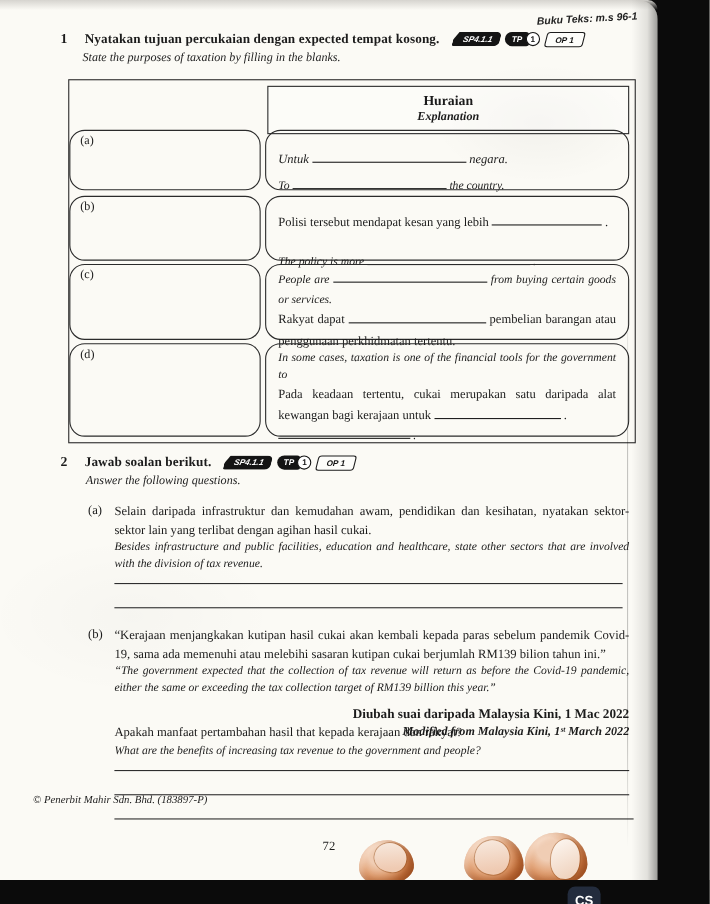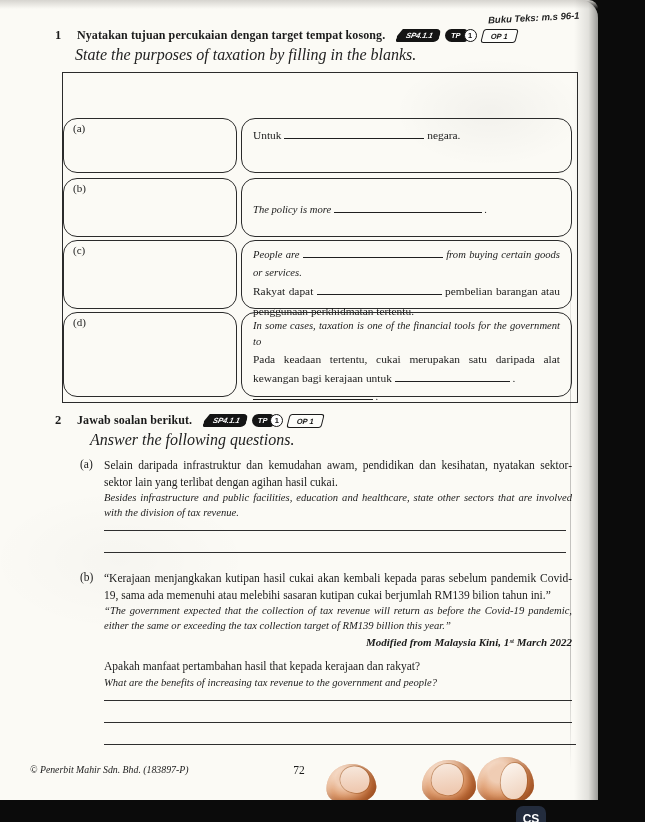--- a/index.html
+++ b/index.html
@@ -31,21 +31,21 @@
 
   
   .book-ref{position:absolute;top:12px;right:18px;
     font-family:"Liberation Sans", sans-serif;font-size:9.5px;font-style:italic;font-weight:bold;
     color:#222;transform:rotate(-3deg);}
 
   
   .q-line{position:absolute;display:flex;align-items:center;gap:6px;}
   .q-num{font-weight:bold;font-size:12.5px;width:16px;}
   .q-ms{font-weight:bold;font-size:12px;letter-spacing:.1px;}
-  .q-en{position:absolute;font-style:italic;font-size:16px;color:#222;}
+  .q-en{position:absolute;font-style:italic;font-size:11px;color:#222;}
 
   
   .badges{display:inline-flex;align-items:center;gap:5px;margin-left:6px;}
   .badge-sp{display:inline-block;background:#141414;color:#fff;
     font-family:"Liberation Sans", sans-serif;font-size:7.5px;font-weight:bold;font-style:italic;
     padding:2px 7px 2px 9px;transform:skewX(-14deg);border-radius:2px 5px 5px 2px;
     clip-path:polygon(10% 0,100% 0,100% 100%,0 100%,0 55%);}
   .badge-tp{display:inline-flex;align-items:flex-end;}
   .badge-tp .tp-box{background:#141414;color:#fff;font-family:"Liberation Sans", sans-serif;
     font-size:7.5px;font-weight:bold;font-style:italic;padding:2px 6px;border-radius:7px 3px 3px 7px;}
@@ -69,39 +69,39 @@
   .rbox.label-box{left:0;width:174px;}
   .rbox.text-box{left:178px;width:331px;padding:5px 11px;font-size:11.4px;line-height:1.72;}
   .row-a .rbox{top:45px;height:55px;}
   .row-b .rbox{top:105px;height:59px;}
   .row-c .rbox{top:167px;height:69px;}
   .row-d .rbox{top:239px;height:85px;}
   .row-label{font-size:11px;padding:3px 0 0 9px;display:block;}
   .cell-line{white-space:nowrap;}
   .cell-line.wrap{white-space:normal;text-align:justify;}
   .cell-line.en{font-style:italic;font-size:10.6px;}
-  .row-a .cell-line.ms{margin-top:2px;}
+  .row-a .cell-line.ms{margin-top:12px;font-style:italic;}
   .row-a .cell-line.en{margin-top:5px;}
   .row-b .cell-line.ms{margin-top:9px;}
   .row-b .cell-line.en{margin-top:17px;}
   .row-d .cell-line.en{line-height:1.5;}
   .blank{display:inline-block;border-bottom:1.1px solid #1f1f1f;height:.85em;vertical-align:baseline;}
   .w82{width:100px;} .w115{width:115px;} .w120{width:120px;} .w125{width:125px;}
   .w140{width:140px;} .w148{width:148px;}
   .part-label{position:absolute;font-size:11.5px;}
   .part-body{position:absolute;width:468px;}
   .txt-ms{font-size:11.5px;line-height:1.45;text-align:justify;}
   .txt-en{font-style:italic;font-size:10.6px;line-height:1.4;margin-top:1px;text-align:justify;}
   .answer-line{position:absolute;border-bottom:1.2px solid #2e2e2e;height:0;}
   .src{width:468px;text-align:right;}
   .src-ms{font-weight:bold;font-size:12px;margin-top:8px;}
   .src-en{font-weight:bold;font-style:italic;font-size:11px;margin-top:2px;}
 
   
-  .publisher{position:absolute;left:30px;top:764px;font-style:italic;font-size:9.8px;}
+  .publisher{position:absolute;left:30px;top:722px;font-style:italic;font-size:9.8px;}
   .page-num{position:absolute;left:0;top:764px;width:598px;text-align:center;font-size:11.5px;}
 
   
   .finger{position:absolute;z-index:2;
     border-radius:50% 50% 44% 44% / 62% 62% 40% 40%;
     background:radial-gradient(circle at 38% 32%, #f0cdb4 0 22%, #e2a377 45%, #d07a43 70%, #b55a27 100%);
     box-shadow:inset -5px -4px 8px rgba(110,45,8,.45), inset 3px 3px 5px rgba(255,240,225,.5);}
   .nail{position:absolute;border-radius:50% 50% 46% 46%;
     background:linear-gradient(160deg, #f8ece2, #efcab2 80%);
     box-shadow:0 0 0 1px rgba(140,75,25,.4);}
@@ -119,48 +119,54 @@
 </style>
 </head>
 <body>
 
 <div class="sheet">
 
   <div class="book-ref">Buku Teks: m.s 96-1</div>
 
   <div class="q-line" style="left:55px;top:28px;">
     <span class="q-num">1</span>
-    <span class="q-ms">Nyatakan tujuan percukaian dengan target tempat kosong.</span>
+    <span class="q-ms">Nyatakan tujuan percukaian dengan expected tempat kosong.</span>
     <span class="badges">
       <span class="badge-sp">SP4.1.1</span>
       <span class="badge-tp">
         <span class="tp-box">TP</span>
         <span class="tp-circle">1</span>
       </span>
       <span class="badge-op">OP 1</span>
     </span>
   </div>
   <div class="q-en" style="left:75px;top:46px;">State the purposes of taxation by filling in the blanks.</div>
 
   <div class="tax-table">
+    <div class="th th-right">
+      <div class="th-ms">Huraian</div>
+      <div class="th-en">Explanation</div>
+    </div>
 
     <div class="row-a">
       <div class="rbox label-box">
         <span class="row-label">(a)</span>
       </div>
       <div class="rbox text-box">
         <div class="cell-line ms"><span>Untuk</span> <span class="blank w140"></span> <span>negara.</span></div>
+        <div class="cell-line en"><span>To</span> <span class="blank w140"></span> <span>the country.</span></div>
       </div>
     </div>
 
     <div class="row-b">
       <div class="rbox label-box">
         <span class="row-label">(b)</span>
       </div>
       <div class="rbox text-box">
+        <div class="cell-line ms"><span>Polisi tersebut mendapat kesan yang lebih</span> <span class="blank w82"></span> <span>.</span></div>
         <div class="cell-line en"><span>The policy is more</span> <span class="blank w148"></span> <span>.</span></div>
       </div>
     </div>
 
     <div class="row-c">
       <div class="rbox label-box">
         <span class="row-label">(c)</span>
       </div>
       <div class="rbox text-box">
         <div class="cell-line wrap en"><span>People are</span> <span class="blank w140"></span> <span>from buying certain goods or services.</span></div>
@@ -185,34 +191,35 @@
     <span class="q-ms">Jawab soalan berikut.</span>
     <span class="badges">
       <span class="badge-sp">SP4.1.1</span>
       <span class="badge-tp">
         <span class="tp-box">TP</span>
         <span class="tp-circle">1</span>
       </span>
       <span class="badge-op">OP 1</span>
     </span>
   </div>
-  <div class="q-en" style="left:90px;top:431px;">Answer the following questions.</div>
+  <div class="q-en" style="left:78px;top:431px;">Answer the following questions.</div>
 
   <span class="part-label" style="left:80px;top:458px;">(a)</span>
   <div class="part-body" style="left:104px;top:457px;">
     <div class="txt-ms">Selain daripada infrastruktur dan kemudahan awam, pendidikan dan kesihatan, nyatakan sektor-sektor lain yang terlibat dengan agihan hasil cukai.</div>
     <div class="txt-en">Besides infrastructure and public facilities, education and healthcare, state other sectors that are involved with the division of tax revenue.</div>
   </div>
   <div class="answer-line" style="left:104px;top:530px;width:462px;"></div>
   <div class="answer-line" style="left:104px;top:552px;width:462px;"></div>
 
   <span class="part-label" style="left:80px;top:571px;">(b)</span>
   <div class="part-body" style="left:104px;top:570px;">
     <div class="txt-ms">“Kerajaan menjangkakan kutipan hasil cukai akan kembali kepada paras sebelum pandemik Covid-19, sama ada memenuhi atau melebihi sasaran kutipan cukai berjumlah RM139 bilion tahun ini.”</div>
     <div class="txt-en">“The government expected that the collection of tax revenue will return as before the Covid-19 pandemic, either the same or exceeding the tax collection target of RM139 billion this year.”</div>
+    <div class="src src-ms">Diubah suai daripada Malaysia Kini, 1 Mac 2022</div>
     <div class="src src-en">Modified from Malaysia Kini, 1ˢᵗ March 2022</div>
   </div>
   <div class="part-body" style="left:104px;top:658px;">
     <div class="txt-ms">Apakah manfaat pertambahan hasil that kepada kerajaan dan rakyat?</div>
     <div class="txt-en">What are the benefits of increasing tax revenue to the government and people?</div>
   </div>
   <div class="answer-line" style="left:104px;top:700px;width:468px;"></div>
   <div class="answer-line" style="left:104px;top:722px;width:468px;"></div>
   <div class="answer-line" style="left:104px;top:744px;width:472px;"></div>
 

